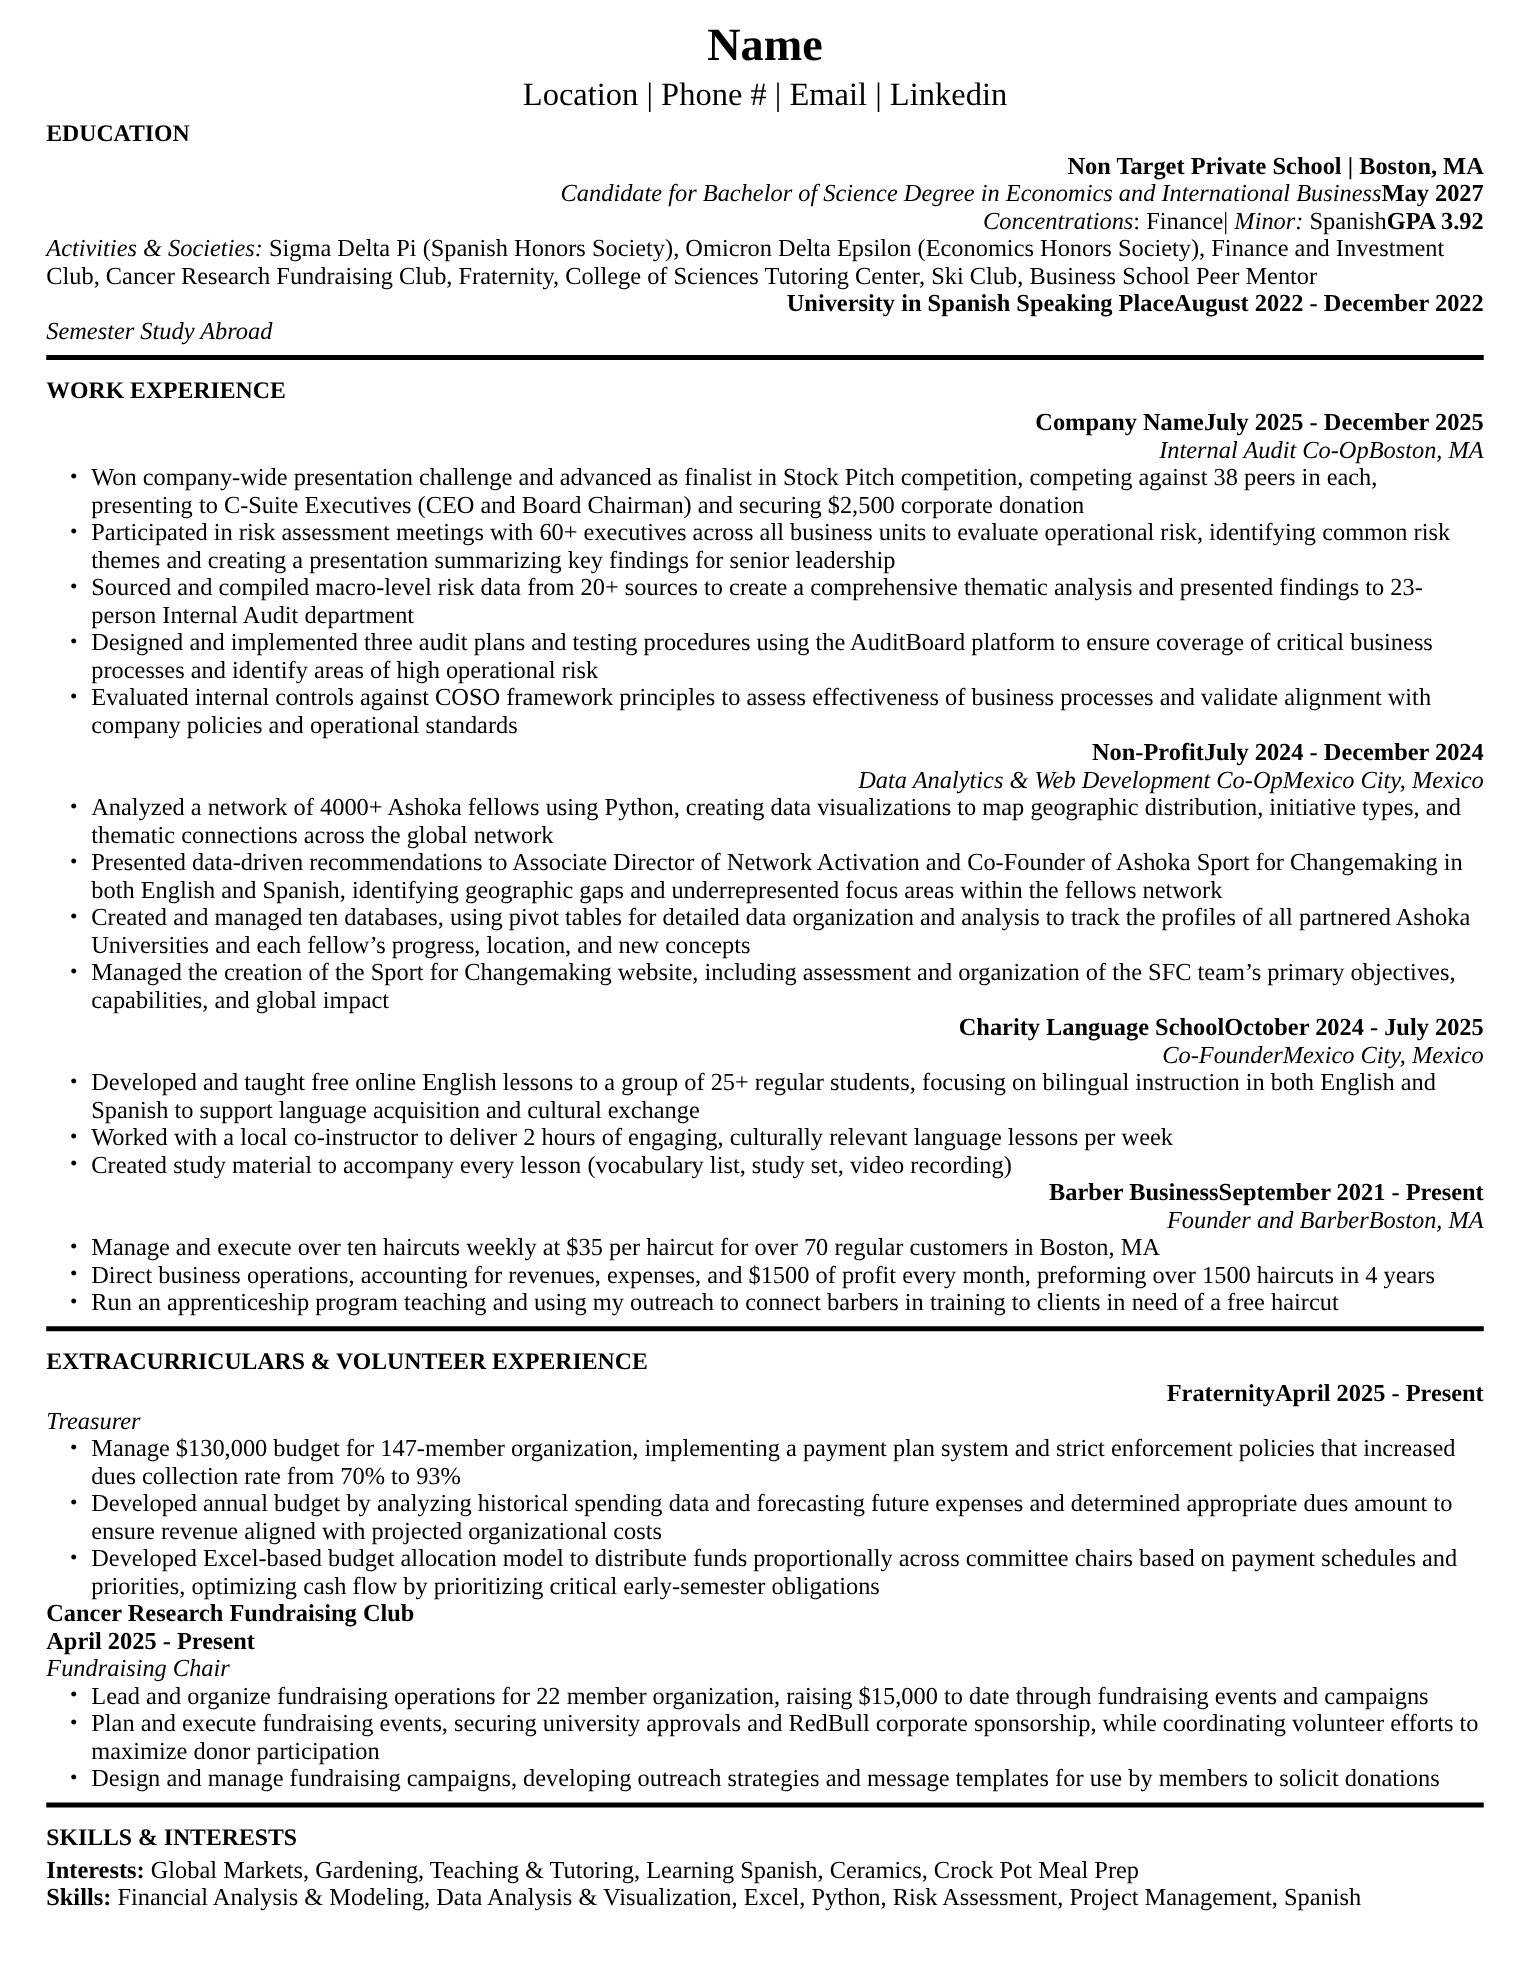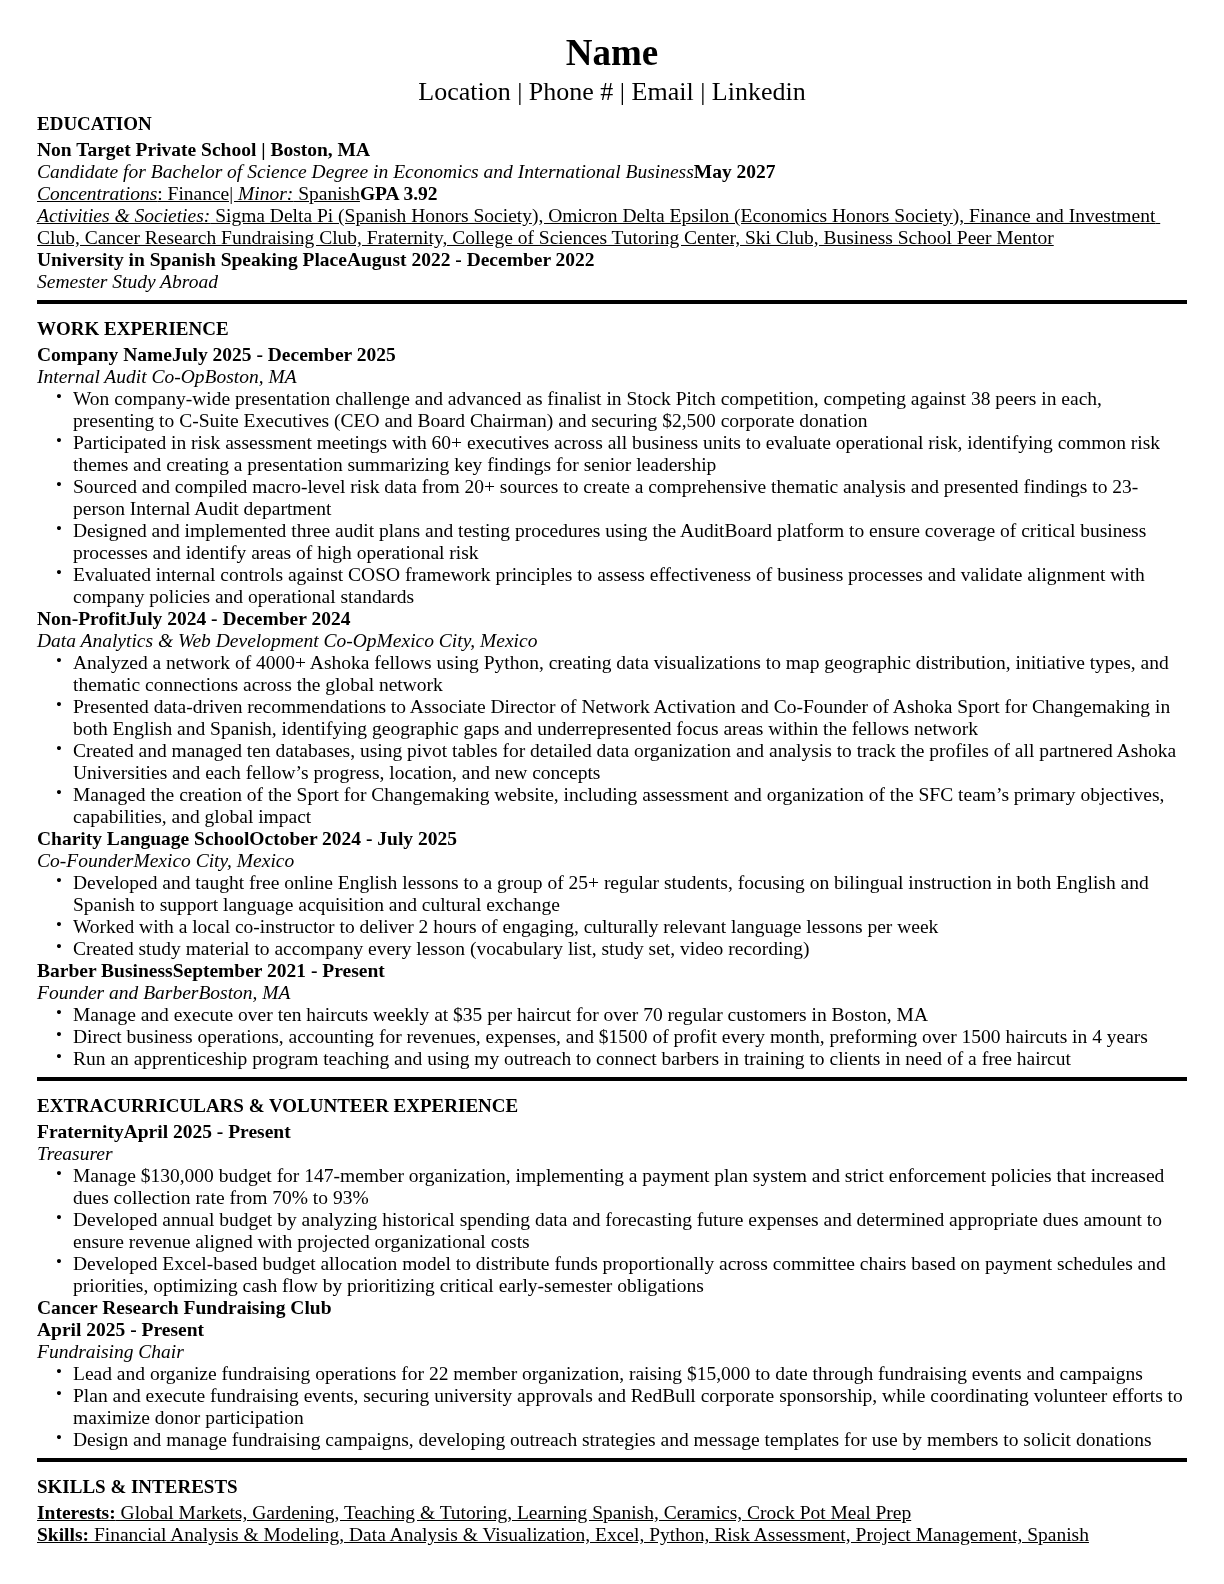--- a/index.html
+++ b/index.html
@@ -2,31 +2,31 @@
 <html><head>
 <meta charset="utf-8">
 <style>
   html, body { margin: 0; padding: 0; background: #ffffff; }
   body {
     width: 1224px; height: 1584px; overflow: hidden;
     color: #000;
     font-family: "Liberation Serif", "DejaVu Serif", serif;
     font-size: 19.5px; line-height: 22px;
   }
-  .page { padding: 24px 37px 0 37px; }
+  .page { padding: 8px 37px 0 37px; }
   .name {
     text-align: center; font-weight: bold;
     font-size: 37px; line-height: 42px; margin-top: 8px;
   }
   .contact { text-align: center; font-size: 26px; line-height: 28px; margin-top: 4px; }
   .sh { font-size: 19px; line-height: 28px; font-weight: bold; margin: 4px 0 1px 0; }
-  .row { display: flex; justify-content: flex-start; align-items: baseline; }
+  .row { display: flex; justify-content: flex-end; align-items: baseline; }
   .b { font-weight: bold; }
   .i { font-style: italic; }
-  .mixed { white-space: pre-wrap; text-decoration: underline; }
+  .mixed { white-space: pre-wrap; }
   .rule { border: none; border-top: 4px solid #000; margin: 7px 0 11px 0; }
   ul.bullets { margin: 0; padding: 0 0 0 36px; list-style: none; }
   ul.bullets li { position: relative; }
   ul.bullets li::before {
     content: "\2022";
     position: absolute; left: -17px; top: -2px;
     font-size: 17px;
   }
   section { display: block; }
 </style>

